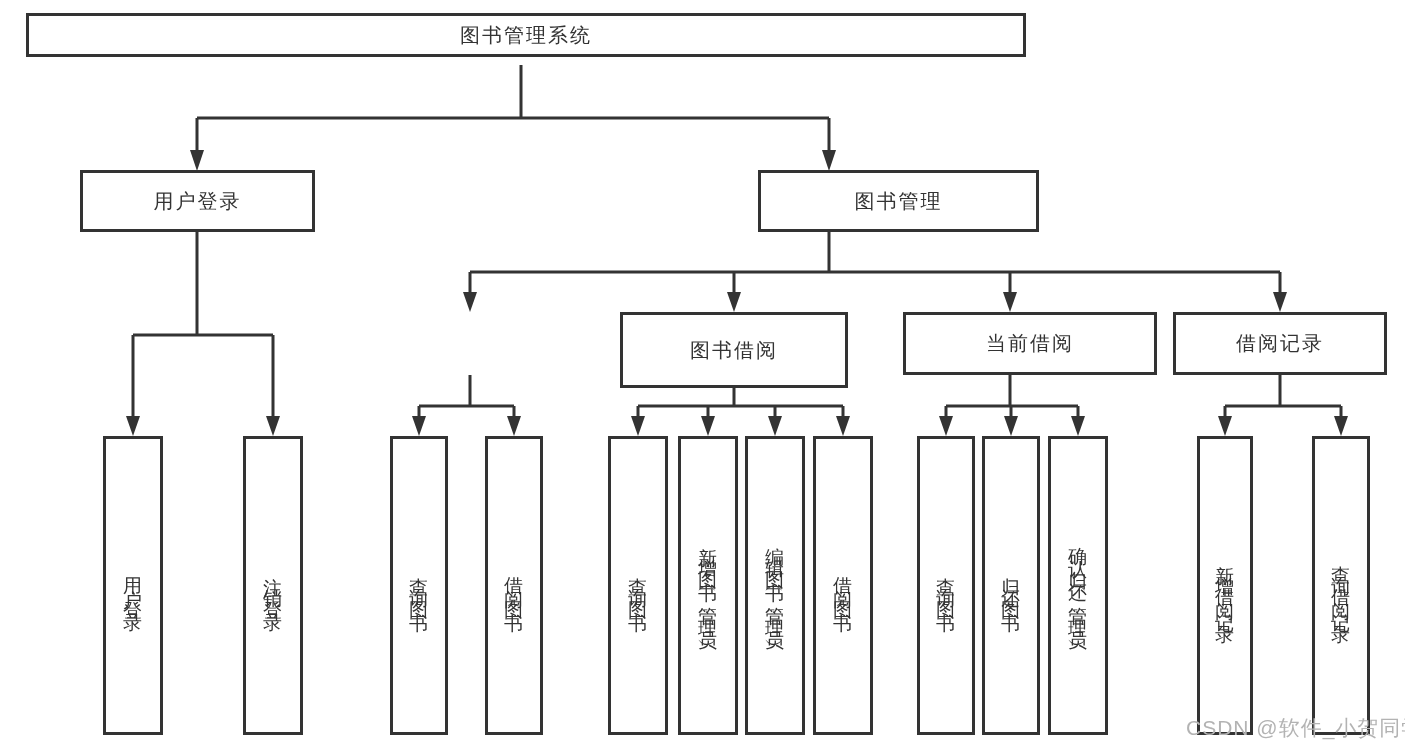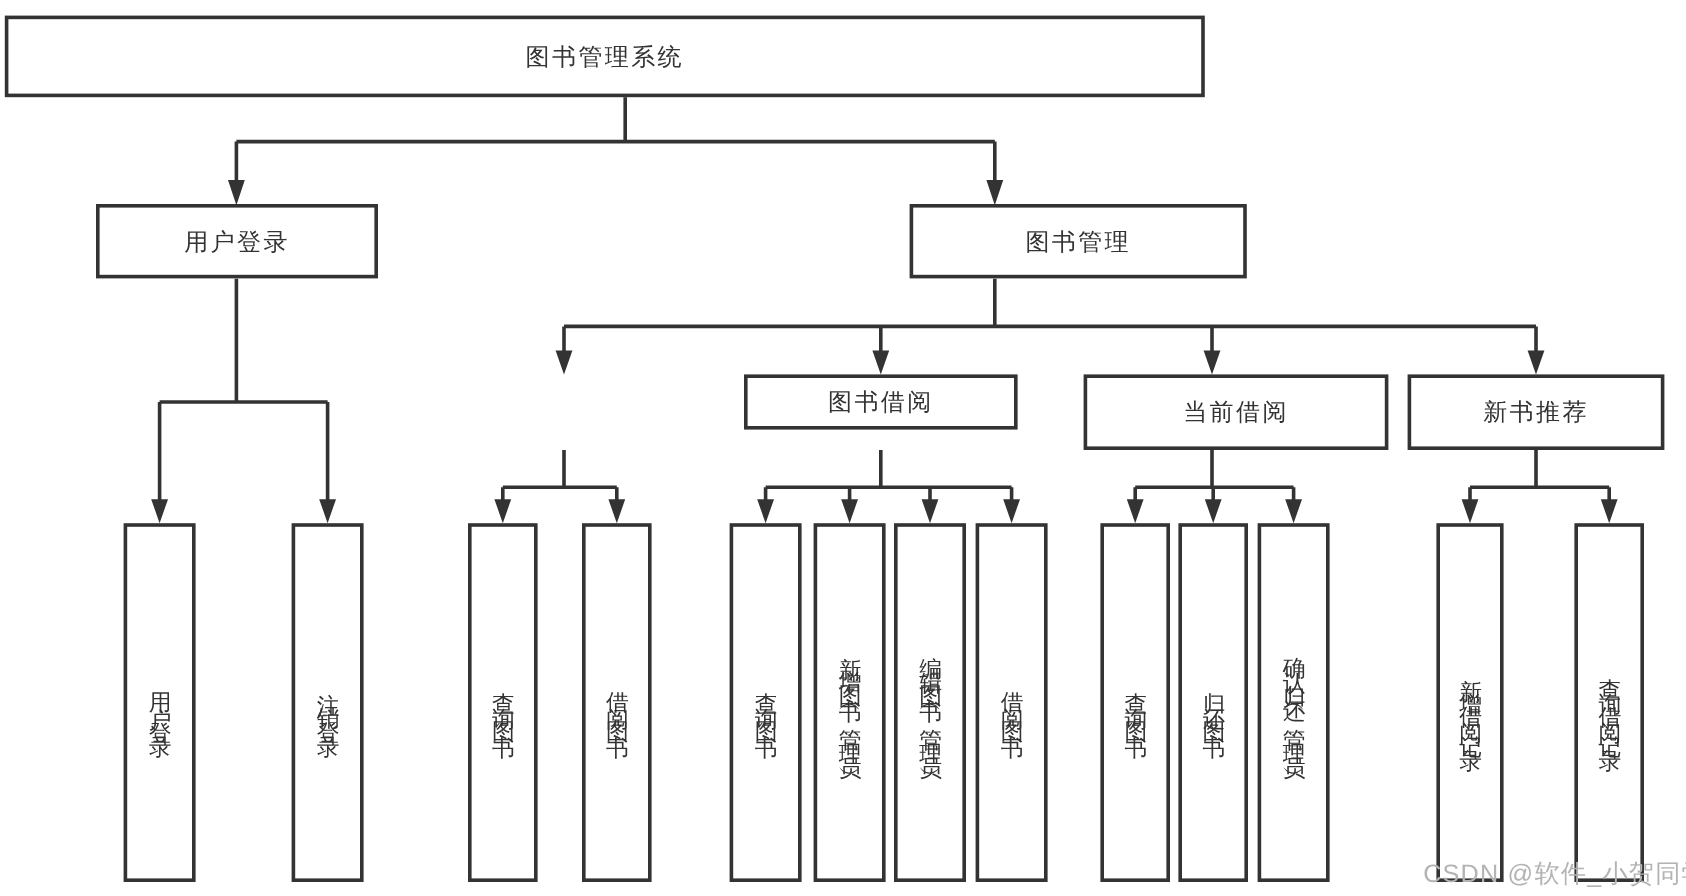--- a/index.html
+++ b/index.html
@@ -37,25 +37,25 @@
   }
   .leaf {
     top: 436px;
     height: 299px;
     writing-mode: vertical-rl;
     text-orientation: mixed;
     font-size: 19px;
     letter-spacing: 12px;
     line-height: 1;
   }
-  #b-root      { left: 4px;   top: 13px;  width: 1000px; height: 68px; text-align: right; }
+  #b-root      { left: 26px;   top: 13px;  width: 1000px; height: 44px; text-align: right; }
   #b-login     { left: 80px;   top: 170px; width: 235px;  height: 62px; }
   #b-mgmt      { left: 710px;  top: 170px; width: 281px;  height: 62px; margin-left: 48px; }
   #b-recommend { left: 362px;  top: 312px; width: 216px;  height: 63px; }
-  #b-borrow    { left: 620px;  top: 312px; width: 228px;  height: 46px; font-family: Liberation Mono, monospace; }
+  #b-borrow    { left: 620px;  top: 312px; width: 228px;  height: 76px; font-family: Liberation Mono, monospace; }
   #b-current   { left: 903px;  top: 312px; width: 254px;  height: 63px; }
   #b-records   { left: 1173px; top: 312px; width: 214px;  height: 63px; }
 
   #l-login1     { left: 103px;  width: 60px; }
   #l-logout     { left: 243px;  width: 60px; }
   #l-r-query    { left: 390px;  width: 58px; }
   #l-r-borrow   { left: 485px;  width: 58px; }
   #l-b-query    { left: 608px;  width: 60px; }
   #l-b-add      { left: 678px;  width: 60px; }
   #l-b-edit     { left: 745px;  width: 60px; }
@@ -132,21 +132,21 @@
     <polygon fill="#333333" points="1334,416 1348,416 1341,436"></polygon>
   </svg>
 
   <div class="box" id="b-root">图书管理系统</div>
 
   <div class="box" id="b-login">用户登录</div>
   <div class="box" id="b-mgmt">图书管理</div>
 
   <div class="box" id="b-borrow">图书借阅</div>
   <div class="box" id="b-current">当前借阅</div>
-  <div class="box" id="b-records">新书推荐</div>
+  <div class="box" id="b-records">借阅记录</div>
 
   <div class="box leaf" id="l-login1">用户登录</div>
   <div class="box leaf" id="l-logout">注销登录</div>
 
   <div class="box leaf" id="l-r-query">查询图书</div>
   <div class="box leaf" id="l-r-borrow">借阅图书</div>
 
   <div class="box leaf" id="l-b-query">查询图书</div>
   <div class="box leaf" id="l-b-add">新增图书（管理员）</div>
   <div class="box leaf" id="l-b-edit">编辑图书（管理员）</div>

